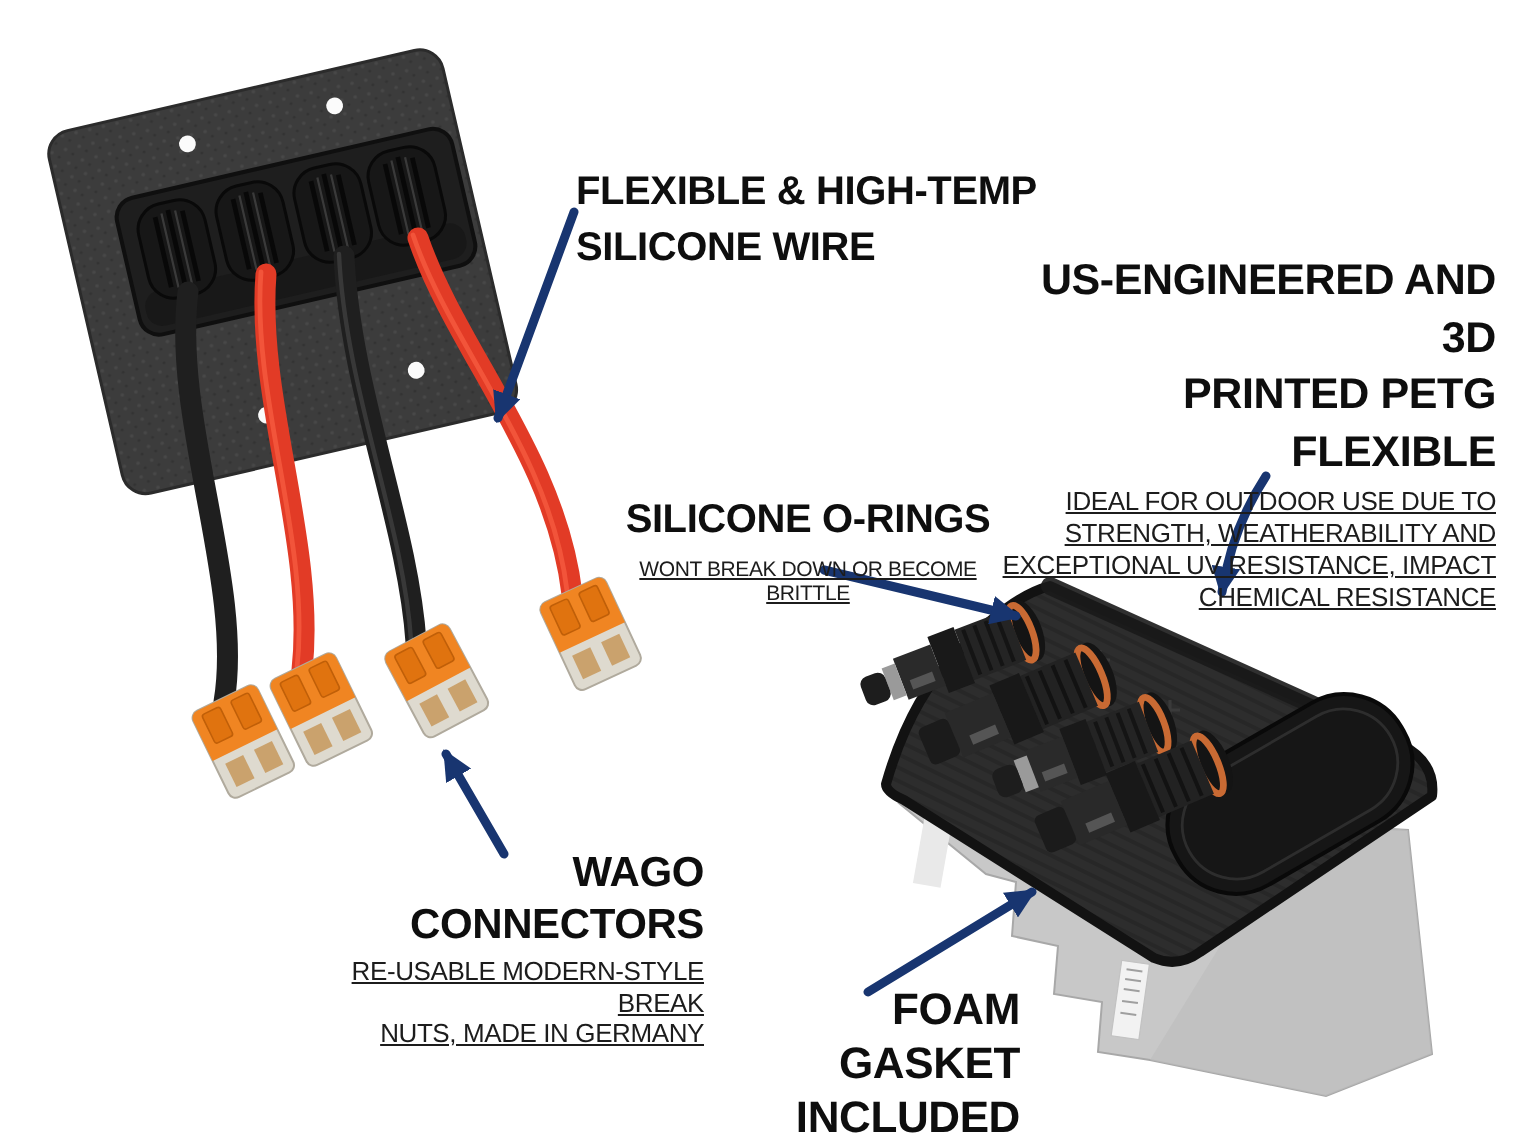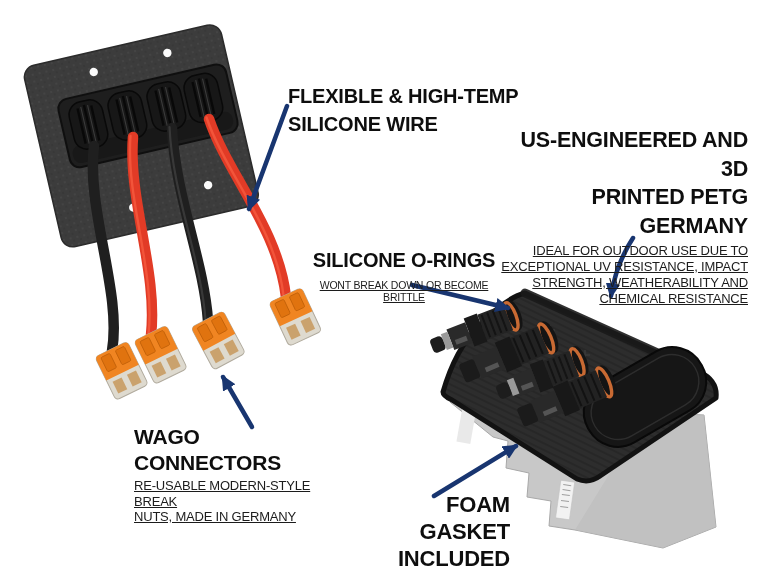--- a/index.html
+++ b/index.html
@@ -17,21 +17,21 @@
   #label-wire .headline{font-size:20px;line-height:28px;}
 
   #label-housing{left:490px;top:126px;width:258px;text-align:right;}
   #label-housing .headline{font-size:21.5px;line-height:28.5px;}
   #label-housing .subtext{font-size:13px;line-height:16px;margin-top:3px;}
 
   #label-orings{left:306px;top:248px;width:196px;text-align:center;}
   #label-orings .headline{font-size:20px;line-height:24px;}
   #label-orings .subtext{font-size:10.5px;line-height:12px;margin-top:7px;}
 
-  #label-wago{left:134px;top:424px;width:218px;text-align:left;}
+  #label-wago{left:134px;top:424px;width:218px;text-align:right;}
   #label-wago .headline{font-size:21px;line-height:26px;}
   #label-wago .subtext{font-size:13px;line-height:15.5px;margin-top:2px;}
 
   #label-gasket{left:352px;top:491px;width:158px;text-align:right;}
   #label-gasket .headline{font-size:22px;line-height:27px;}
 </style>
 </head>
 <body>
 
 <div class="canvas">
@@ -221,26 +221,26 @@
   <div class="callout" id="label-wire">
     <div class="headline">
       <div>FLEXIBLE &amp; HIGH-TEMP</div>
       <div>SILICONE WIRE</div>
     </div>
   </div>
 
   <div class="callout" id="label-housing">
     <div class="headline">
       <div>US-ENGINEERED AND 3D</div>
-      <div>PRINTED PETG GERMANY</div>
+      <div>PRINTED PETG FLEXIBLE</div>
     </div>
     <div class="subtext">
       <div>IDEAL FOR OUTDOOR USE DUE TO</div>
+      <div>STRENGTH, WEATHERABILITY AND</div>
       <div>EXCEPTIONAL UV RESISTANCE, IMPACT</div>
-      <div>STRENGTH, WEATHERABILITY AND</div>
       <div>CHEMICAL RESISTANCE</div>
     </div>
   </div>
 
   <div class="callout" id="label-orings">
     <div class="headline">SILICONE O-RINGS</div>
     <div class="subtext">WONT BREAK DOWN OR BECOME BRITTLE</div>
   </div>
 
   <div class="callout" id="label-wago">

